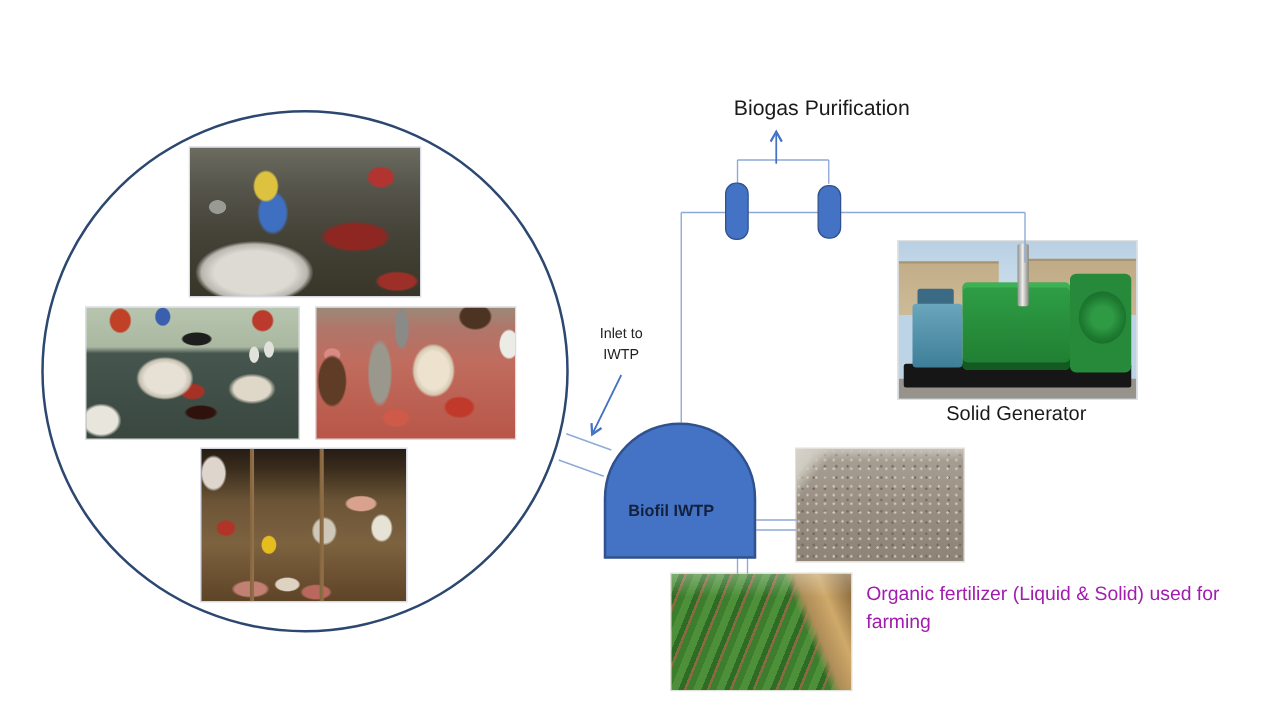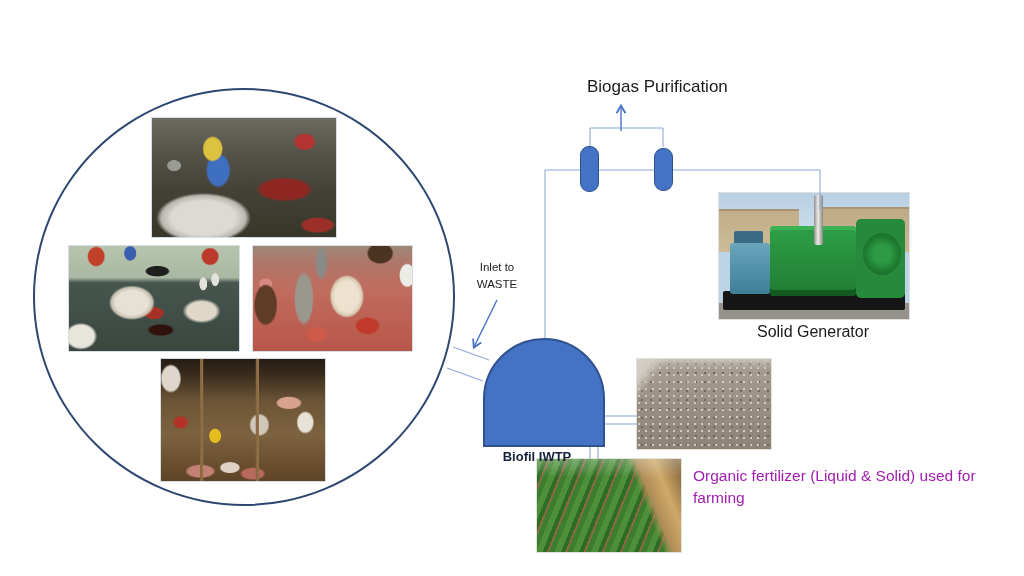--- a/index.html
+++ b/index.html
@@ -100,21 +100,21 @@
   .gen-flywheel{position:absolute;right:4%;top:32%;width:38px;height:42px;border-radius:50%;background:radial-gradient(circle at 50% 50%, #2f9a44 30%, #1d7a30 60%, #156024 100%);}
   .gen-cylinder{position:absolute;left:95px;top:2px;width:9px;height:50px;border-radius:2px;background:linear-gradient(90deg,#8e8e8a,#ececе8 45%,#86867f);background:linear-gradient(90deg,#8e8e8a,#ececе8 45%,#86867f);}
   .gen-cylinder{background:linear-gradient(90deg,#8e8e8a,#ededea 45%,#86867f);}
 
   
   .connector-svg{left:0;top:0;width:1024px;height:576px;z-index:5;pointer-events:none;}
   .capsule{background:#4472C4;border:1px solid #2F528F;border-radius:9px;z-index:6;}
   .capsule-left{left:580px;top:146px;width:17px;height:44px;}
   .capsule-right{left:654px;top:148px;width:17px;height:41px;}
   .dome{left:483px;top:338px;width:122px;height:109px;background:#4472C4;border:2px solid #2F528F;border-radius:61px 61px 0 0;box-sizing:border-box;z-index:6;}
-  .dome-label{position:absolute;left:0;right:14px;top:58%;text-align:center;font-size:13px;font-weight:700;color:#13213d;margin-top:48px;}
+  .dome-label{position:absolute;left:0;right:14px;top:58%;text-align:center;font-size:13px;font-weight:700;color:#13213d;}
   .txt{z-index:7;}
 </style>
 </head>
 <body>
 
 <div class="slide">
 
 
   <div class="abs big-circle"></div>
   <div class="abs photo photo-top"></div>
@@ -169,18 +169,18 @@
     <div class="gen-cylinder"></div>
   </div>
 
   <div class="abs photo-gravel"></div>
 
   <div class="abs photo-farm"></div>
 
   <div class="abs purification-label txt">Biogas Purification</div>
   <div class="abs inlet-label txt">
     <div>Inlet to</div>
-    <div>WASTE</div>
+    <div>IWTP</div>
   </div>
   <div class="abs generator-caption txt">Solid Generator</div>
   <div class="abs fertilizer-caption txt">Organic fertilizer (Liquid &amp; Solid) used for farming</div>
 
 </div>
 
 </body></html>

